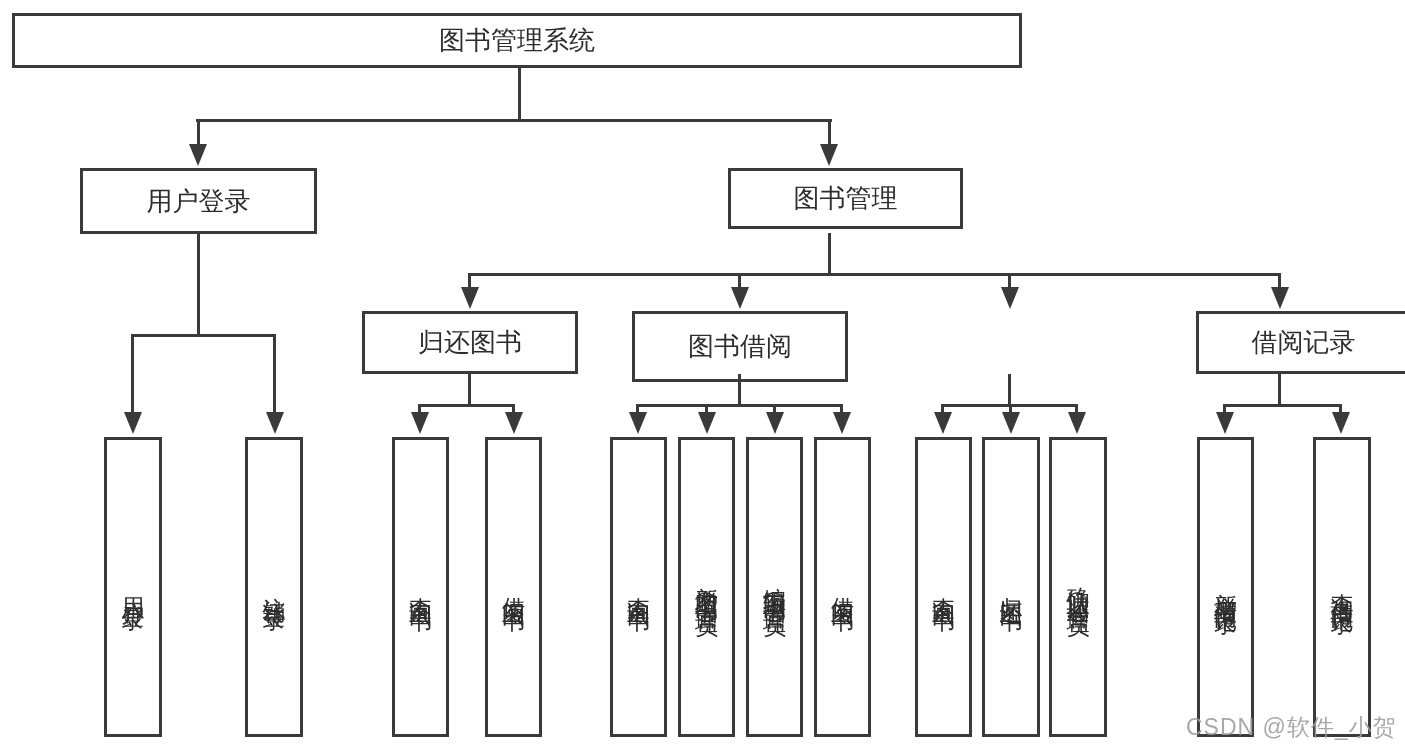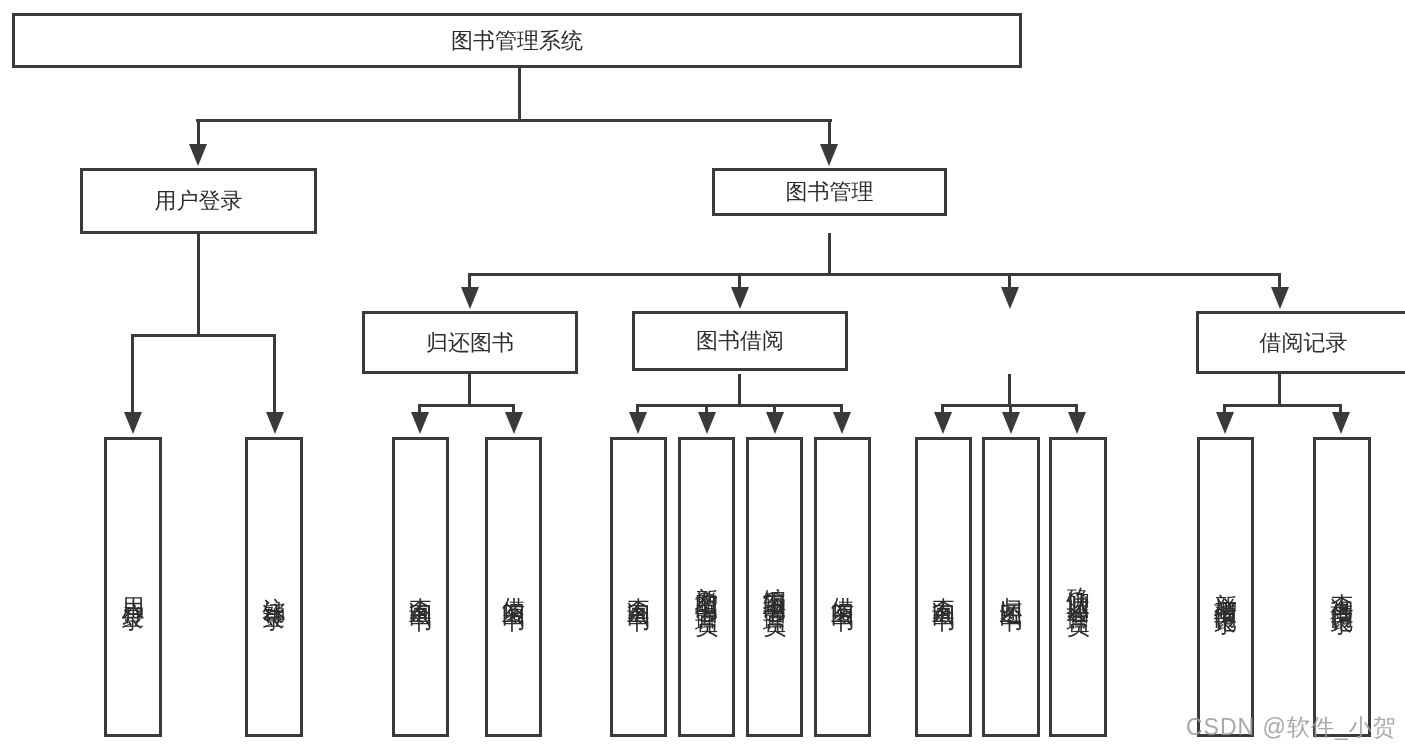--- a/index.html
+++ b/index.html
@@ -18,21 +18,21 @@
   }
   .node{
     position:absolute;
     box-sizing:border-box;
     border:3px solid var(--line);
     background:#fff;
     display:flex;
     align-items:center;
     justify-content:center;
     color:var(--text);
-    font-size:22px;
+    font-size:26px;
     text-align:center;
     white-space:nowrap;
   }
   .leaf{
     writing-mode:vertical-rl;
     text-orientation:mixed;
     letter-spacing:4px;
     font-size:23px;
     white-space:normal;
     line-height:1;
@@ -67,21 +67,21 @@
   <div class="vline" style="left:518px;top:68px;height:53px;"></div>
   <div class="hline" style="left:196px;top:119px;width:636px;"></div>
   <div class="vline" style="left:197px;top:119px;height:26px;"></div>
   <div class="arrow" style="left:189px;top:144px;"></div>
   <div class="vline" style="left:828px;top:119px;height:26px;"></div>
   <div class="arrow" style="left:820px;top:144px;"></div>
 
   <div class="node" style="left:80px;top:168px;width:237px;height:66px;">
     <span>用户登录</span>
   </div>
-  <div class="node" style="left:712px;top:168px;width:235px;height:48px;text-align:center;">
+  <div class="node" style="left:728px;top:168px;width:235px;height:61px;text-align:center;">
     <span>图书管理</span>
   </div>
 
   <div class="vline" style="left:197px;top:234px;height:103px;"></div>
   <div class="hline" style="left:131px;top:334px;width:145px;"></div>
   <div class="vline" style="left:131px;top:334px;height:79px;"></div>
   <div class="arrow" style="left:124px;top:412px;"></div>
   <div class="vline" style="left:273px;top:334px;height:79px;"></div>
   <div class="arrow" style="left:266px;top:412px;"></div>
 
@@ -92,21 +92,21 @@
   <div class="vline" style="left:738px;top:273px;height:16px;"></div>
   <div class="arrow" style="left:731px;top:287px;"></div>
   <div class="vline" style="left:1008px;top:273px;height:16px;"></div>
   <div class="arrow" style="left:1001px;top:287px;"></div>
   <div class="vline" style="left:1278px;top:273px;height:16px;"></div>
   <div class="arrow" style="left:1271px;top:287px;"></div>
 
   <div class="node" style="left:362px;top:311px;width:216px;height:63px;">
     <span>归还图书</span>
   </div>
-  <div class="node" style="left:632px;top:311px;width:216px;height:60px;">
+  <div class="node" style="left:632px;top:311px;width:216px;height:71px;">
     <span>图书借阅</span>
   </div>
   <div class="node" style="left:1172px;top:311px;width:215px;height:63px;margin-left:24px;">
     <span>借阅记录</span>
   </div>
 
   <div class="vline" style="left:468px;top:374px;height:33px;"></div>
   <div class="hline" style="left:418px;top:404px;width:97px;"></div>
   <div class="vline" style="left:418px;top:404px;height:10px;"></div>
   <div class="arrow" style="left:411px;top:412px;"></div>

